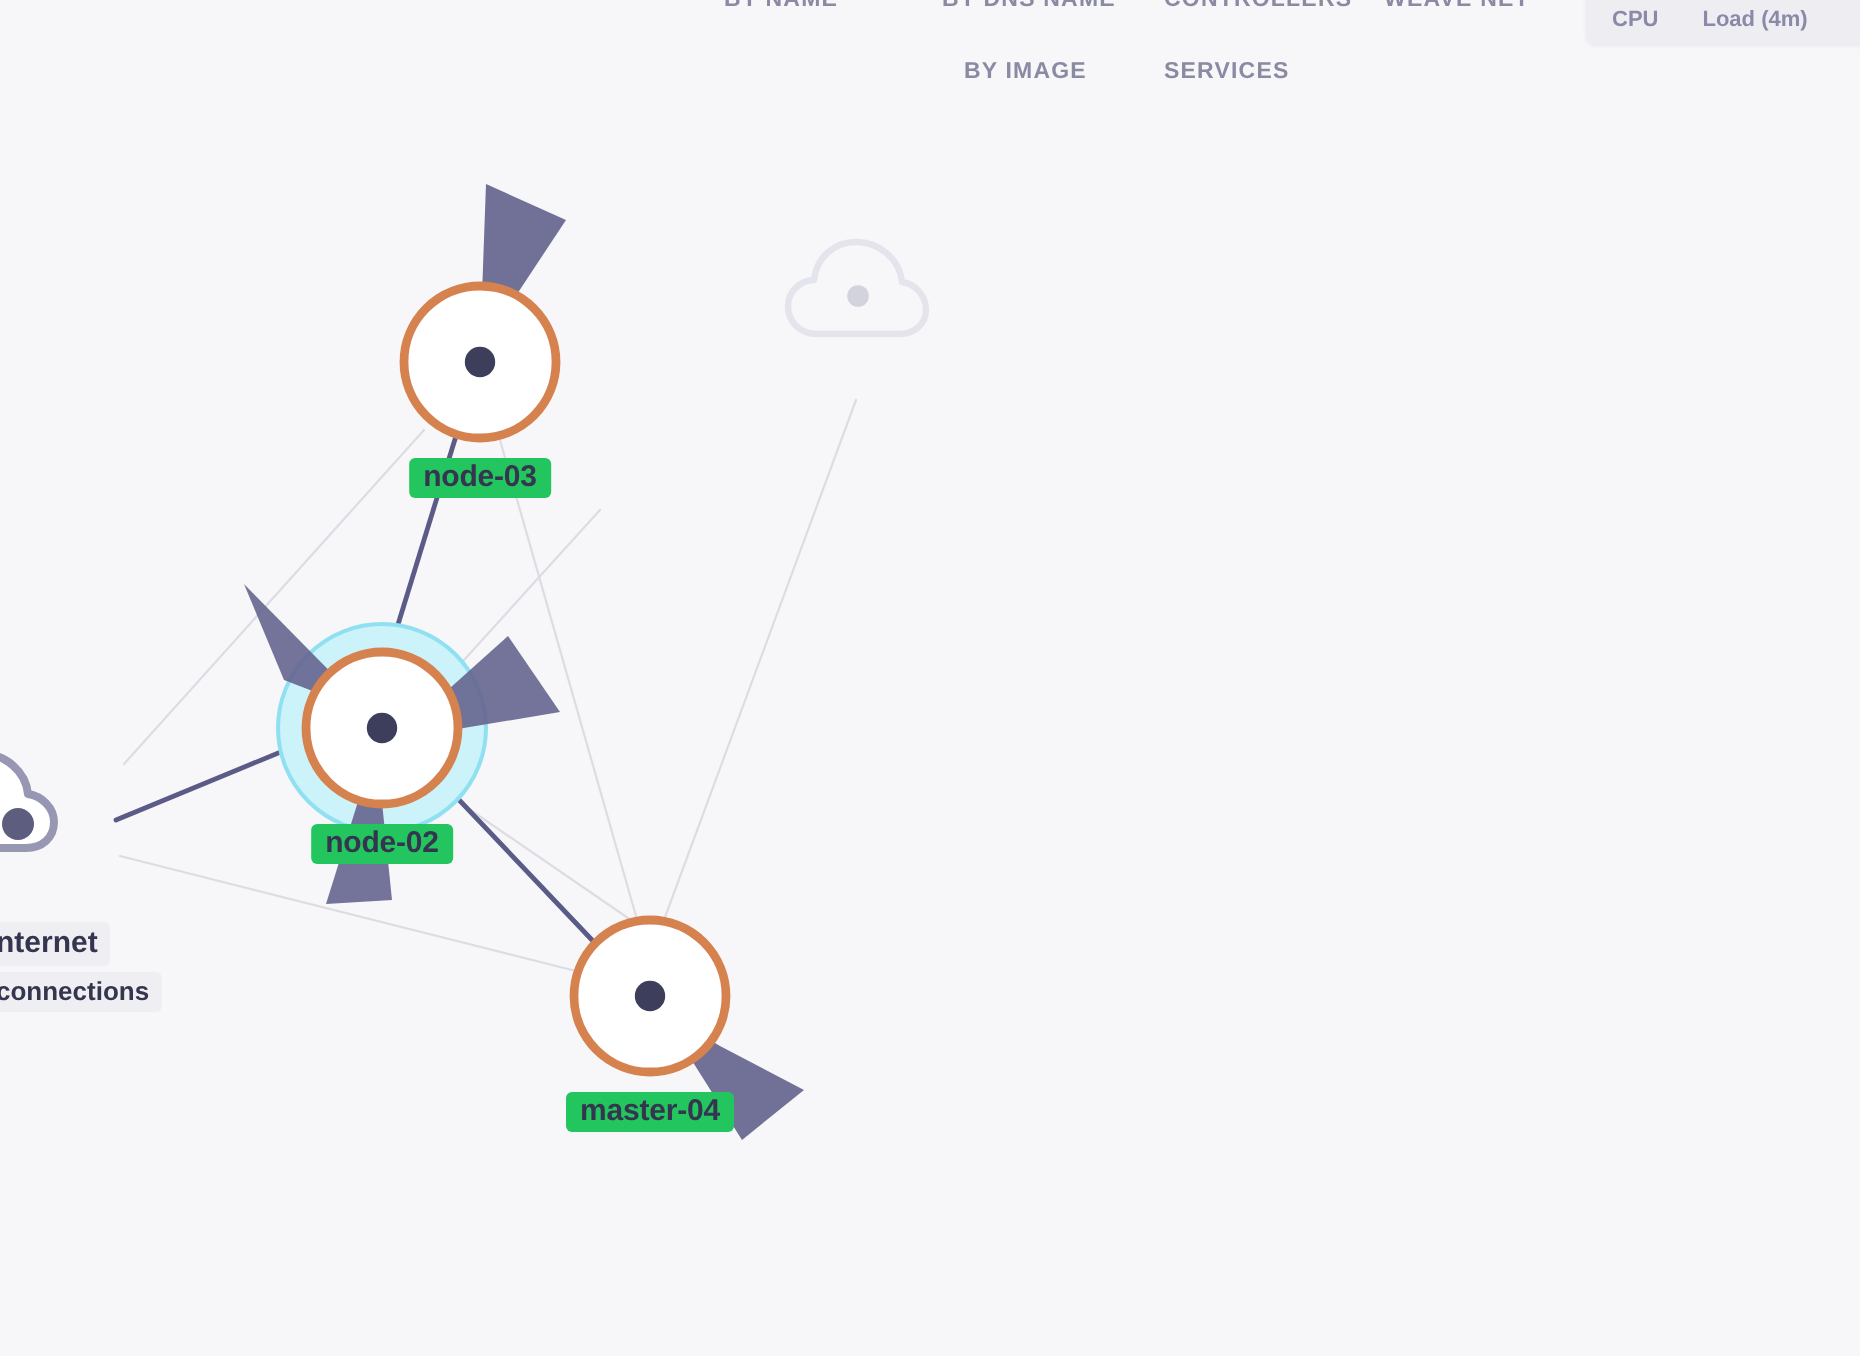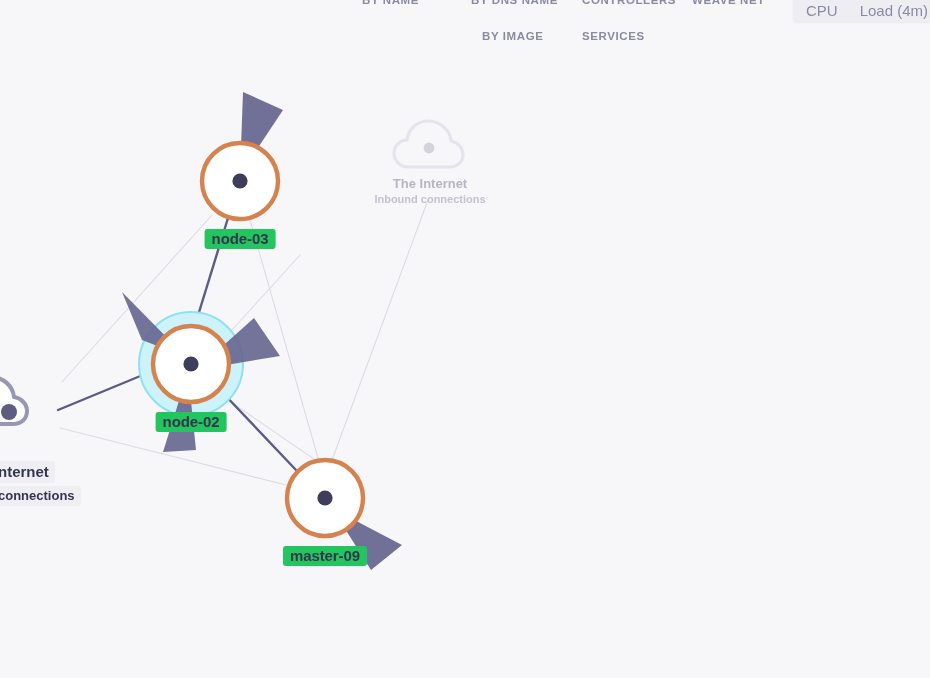--- a/index.html
+++ b/index.html
@@ -72,22 +72,22 @@
   .metric-tabs {
     position: absolute;
     left: 0;
     top: 30px;
     display: flex;
     align-items: center;
     height: 20px;
     padding-left: 13px;
   }
   .metric-tab {
-    font-size: 15px;
-    font-weight: normal;
+    font-size: 11px;
+    font-weight: bold;
     color: #8a8aa8;
     margin-right: 22px;
     white-space: nowrap;
     cursor: pointer;
   }
 
   
   .canvas {
     position: absolute;
     left: 0;
@@ -231,26 +231,22 @@
         <circle cx="191" cy="364" r="7.6" fill="#3d3d5c"></circle>
       </g>
 
     </svg>
   </div>
 
   <div class="node-label" style="left:240px; top:229px;">node-03</div>
 
   <div class="node-label" style="left:191px; top:412px;">node-02</div>
 
-  <div class="node-label" style="left:325px; top:546px;">master-09</div>
-
-  <div class="cloud-label" style="left:430px; top:176px;">
-    <span class="ttl">The Internet</span>
-    <span class="sub">Inbound connections</span>
-  </div>
+  <div class="node-label" style="left:325px; top:546px;">master-04</div>
+
 
   <div class="cloud-label-active" style="left:-8px; top:461px;">
     <span class="ttl">nternet</span><br>
     <span class="sub">connections</span>
   </div>
 
   <div class="topbar">
     <div class="topbar-inner">
 
       <div class="tb-col col-name">

